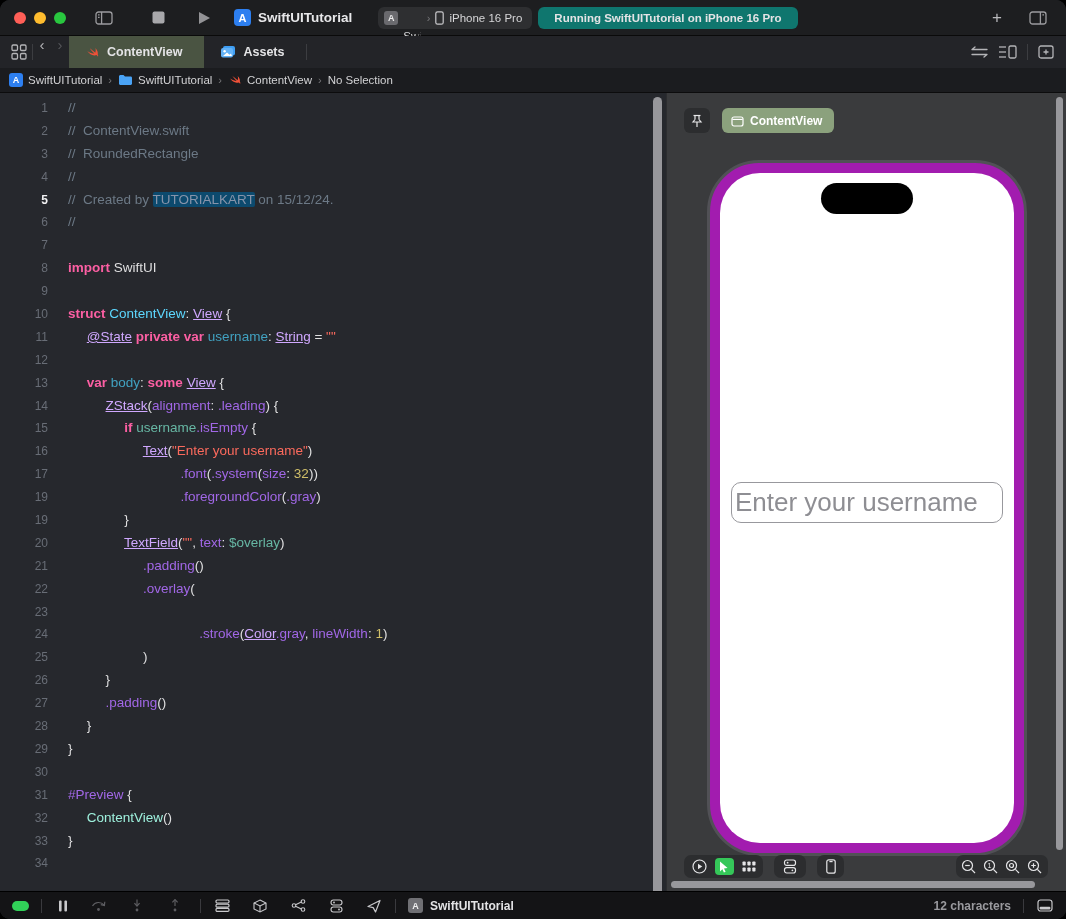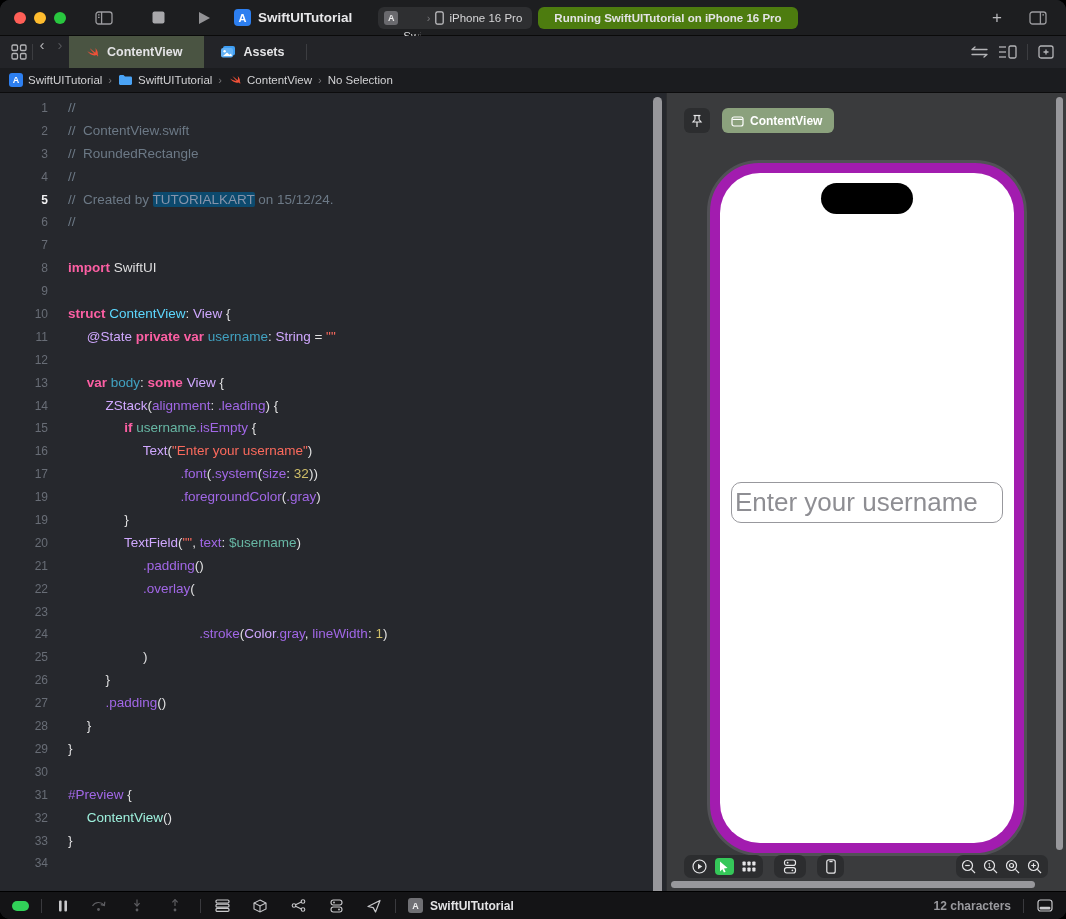--- a/index.html
+++ b/index.html
@@ -15,21 +15,21 @@
   .tbtn{display:flex;align-items:center;justify-content:center;width:28px;height:24px;border-radius:5px;color:#9b9b9e;}
   .sidebar-toggle{margin-left:24px;}
   .stop-btn{margin-left:26px;}
   .run-btn{margin-left:18px;}
   .proj-title{display:flex;align-items:center;gap:7px;margin-left:16px;color:#e8e8ea;font-size:13.5px;font-weight:700;}
   .appicon{width:17px;height:17px;border-radius:4px;background:#2d7ff0;color:#fff;font-size:11px;font-weight:700;display:flex;align-items:center;justify-content:center;}
   .scheme{display:flex;align-items:center;height:22px;background:#2e2f31;border-radius:6px;margin-left:26px;padding:0 10px 0 6px;gap:5px;color:#d6d6d8;font-size:11.5px;}
   .scheme .mini-app{width:14px;height:14px;border-radius:3px;background:#6a6a6e;color:#e9e9e9;font-size:9px;font-weight:700;display:flex;align-items:center;justify-content:center;}
   .scheme .trunc{max-width:26px;overflow:hidden;white-space:nowrap;-webkit-mask-image:linear-gradient(90deg,#000 55%,transparent);mask-image:linear-gradient(90deg,#000 55%,transparent);margin-top:36px;}
   .crumb-sep{color:#77777a;font-size:11px;}
-  .statuspill{height:22px;background:#4d7c0f;border-radius:6px;margin-left:6px;display:flex;align-items:center;padding:0 16px;color:#e3e3e5;font-size:11.5px;font-weight:700;}
+  .statuspill{height:22px;background:#0f766e;border-radius:6px;margin-left:6px;display:flex;align-items:center;padding:0 16px;color:#e3e3e5;font-size:11.5px;font-weight:700;}
   .titlebar .spacer{flex:1;}
   .plus-btn{font-size:17px;color:#b9b9bc;margin-right:22px;}
   .layout-btn{margin-right:14px;}
 
   
   .tabbar{position:absolute;left:0;top:36px;width:100%;height:32px;background:#232428;display:flex;align-items:stretch;}
   .tabbar .icon-btn{display:flex;align-items:center;justify-content:center;width:26px;color:#b4b4b7;}
   .vsep{width:1px;height:16px;background:#3c3d41;align-self:center;}
   .tab{display:flex;align-items:center;gap:7px;padding:0 22px 0 16px;font-size:12.5px;font-weight:600;color:#e4e4e6;}
   .tab.active{background:#4a5442;}
@@ -47,21 +47,21 @@
   .editor{position:absolute;left:0;top:0;width:666px;height:798px;background:#26282d;padding-top:4px;overflow:hidden;}
   .code-line{display:flex;height:22.9px;line-height:22.9px;font-family:"DejaVu Sans Mono",monospace;font-size:13.5px;font-weight:500;white-space:pre;}
   .gutter{width:48px;text-align:right;color:#686d76;font-size:12px;flex:none;}
   .gutter.cur{color:#f0f0f2;font-weight:700;}
   .codetxt{margin-left:20px;}
   .tok-c{color:#6c7986;}
   .tok-csel{color:#8794aa;background:#0c4a6e;border-radius:2px;}
   .tok-k{color:#fc5fa3;font-weight:700;}
   .tok-s{color:#fc6a5d;}
   .tok-n2{color:#d0bf69;}
-  .tok-t{color:#d0a8ff;}
+  .tok-t{color:#d0a8ff;text-decoration:underline;}
   .tok-m{color:#a167e6;}
   .tok-d{color:#5dd8ff;}
   .tok-v{color:#41a1c0;}
   .tok-p{color:#67b7a4;}
   .tok-y{color:#9ef1dd;}
   .tok-w{color:#dfdfe0;}
   .editor-vscroll{position:absolute;left:653px;top:4px;width:9px;height:882px;border-radius:5px;background:#97979b;}
 
   
   .preview{position:absolute;left:666px;top:0;width:400px;height:798px;background:#3a3b3d;border-left:1px solid #2c2d2f;}
@@ -264,21 +264,21 @@
           <div class="code-line"><span class="gutter">10</span><span class="codetxt"><span class="tok-k">struct</span><span class="tok-w"> </span><span class="tok-d">ContentView</span><span class="tok-w">: </span><span class="tok-t">View</span><span class="tok-w"> {</span></span></div>
           <div class="code-line"><span class="gutter">11</span><span class="codetxt"><span class="tok-w">     </span><span class="tok-t">@State</span><span class="tok-w"> </span><span class="tok-k">private</span><span class="tok-w"> </span><span class="tok-k">var</span><span class="tok-w"> </span><span class="tok-v">username</span><span class="tok-w">: </span><span class="tok-t">String</span><span class="tok-w"> = </span><span class="tok-s">""</span></span></div>
           <div class="code-line"><span class="gutter">12</span><span class="codetxt"></span></div>
           <div class="code-line"><span class="gutter">13</span><span class="codetxt"><span class="tok-w">     </span><span class="tok-k">var</span><span class="tok-w"> </span><span class="tok-v">body</span><span class="tok-w">: </span><span class="tok-k">some</span><span class="tok-w"> </span><span class="tok-t">View</span><span class="tok-w"> {</span></span></div>
           <div class="code-line"><span class="gutter">14</span><span class="codetxt"><span class="tok-w">          </span><span class="tok-t">ZStack</span><span class="tok-w">(</span><span class="tok-m">alignment</span><span class="tok-w">: </span><span class="tok-m">.leading</span><span class="tok-w">) {</span></span></div>
           <div class="code-line"><span class="gutter">15</span><span class="codetxt"><span class="tok-w">               </span><span class="tok-k">if</span><span class="tok-w"> </span><span class="tok-p">username</span><span class="tok-m">.isEmpty</span><span class="tok-w"> {</span></span></div>
           <div class="code-line"><span class="gutter">16</span><span class="codetxt"><span class="tok-w">                    </span><span class="tok-t">Text</span><span class="tok-w">(</span><span class="tok-s">"Enter your username"</span><span class="tok-w">)</span></span></div>
           <div class="code-line"><span class="gutter">17</span><span class="codetxt"><span class="tok-w">                              </span><span class="tok-m">.font</span><span class="tok-w">(</span><span class="tok-m">.system</span><span class="tok-w">(</span><span class="tok-m">size</span><span class="tok-w">: </span><span class="tok-n2">32</span><span class="tok-w">))</span></span></div>
           <div class="code-line"><span class="gutter">19</span><span class="codetxt"><span class="tok-w">                              </span><span class="tok-m">.foregroundColor</span><span class="tok-w">(</span><span class="tok-m">.gray</span><span class="tok-w">)</span></span></div>
           <div class="code-line"><span class="gutter">19</span><span class="codetxt"><span class="tok-w">               }</span></span></div>
-          <div class="code-line"><span class="gutter">20</span><span class="codetxt"><span class="tok-w">               </span><span class="tok-t">TextField</span><span class="tok-w">(</span><span class="tok-s">""</span><span class="tok-w">, </span><span class="tok-m">text</span><span class="tok-w">: </span><span class="tok-p">$username</span><span class="tok-w">)</span></span></div>
+          <div class="code-line"><span class="gutter">20</span><span class="codetxt"><span class="tok-w">               </span><span class="tok-t">TextField</span><span class="tok-w">(</span><span class="tok-s">""</span><span class="tok-w">, </span><span class="tok-m">text</span><span class="tok-w">: </span><span class="tok-p">$overlay</span><span class="tok-w">)</span></span></div>
           <div class="code-line"><span class="gutter">21</span><span class="codetxt"><span class="tok-w">                    </span><span class="tok-m">.padding</span><span class="tok-w">()</span></span></div>
           <div class="code-line"><span class="gutter">22</span><span class="codetxt"><span class="tok-w">                    </span><span class="tok-m">.overlay</span><span class="tok-w">(</span></span></div>
           <div class="code-line"><span class="gutter">23</span></div>
           <div class="code-line"><span class="gutter">24</span><span class="codetxt"><span class="tok-w">                                   </span><span class="tok-m">.stroke</span><span class="tok-w">(</span><span class="tok-t">Color</span><span class="tok-m">.gray</span><span class="tok-w">, </span><span class="tok-m">lineWidth</span><span class="tok-w">: </span><span class="tok-n2">1</span><span class="tok-w">)</span></span></div>
           <div class="code-line"><span class="gutter">25</span><span class="codetxt"><span class="tok-w">                    )</span></span></div>
           <div class="code-line"><span class="gutter">26</span><span class="codetxt"><span class="tok-w">          }</span></span></div>
           <div class="code-line"><span class="gutter">27</span><span class="codetxt"><span class="tok-w">          </span><span class="tok-m">.padding</span><span class="tok-w">()</span></span></div>
           <div class="code-line"><span class="gutter">28</span><span class="codetxt"><span class="tok-w">     }</span></span></div>
           <div class="code-line"><span class="gutter">29</span><span class="codetxt"><span class="tok-w">}</span></span></div>
           <div class="code-line"><span class="gutter">30</span><span class="codetxt"></span></div>

